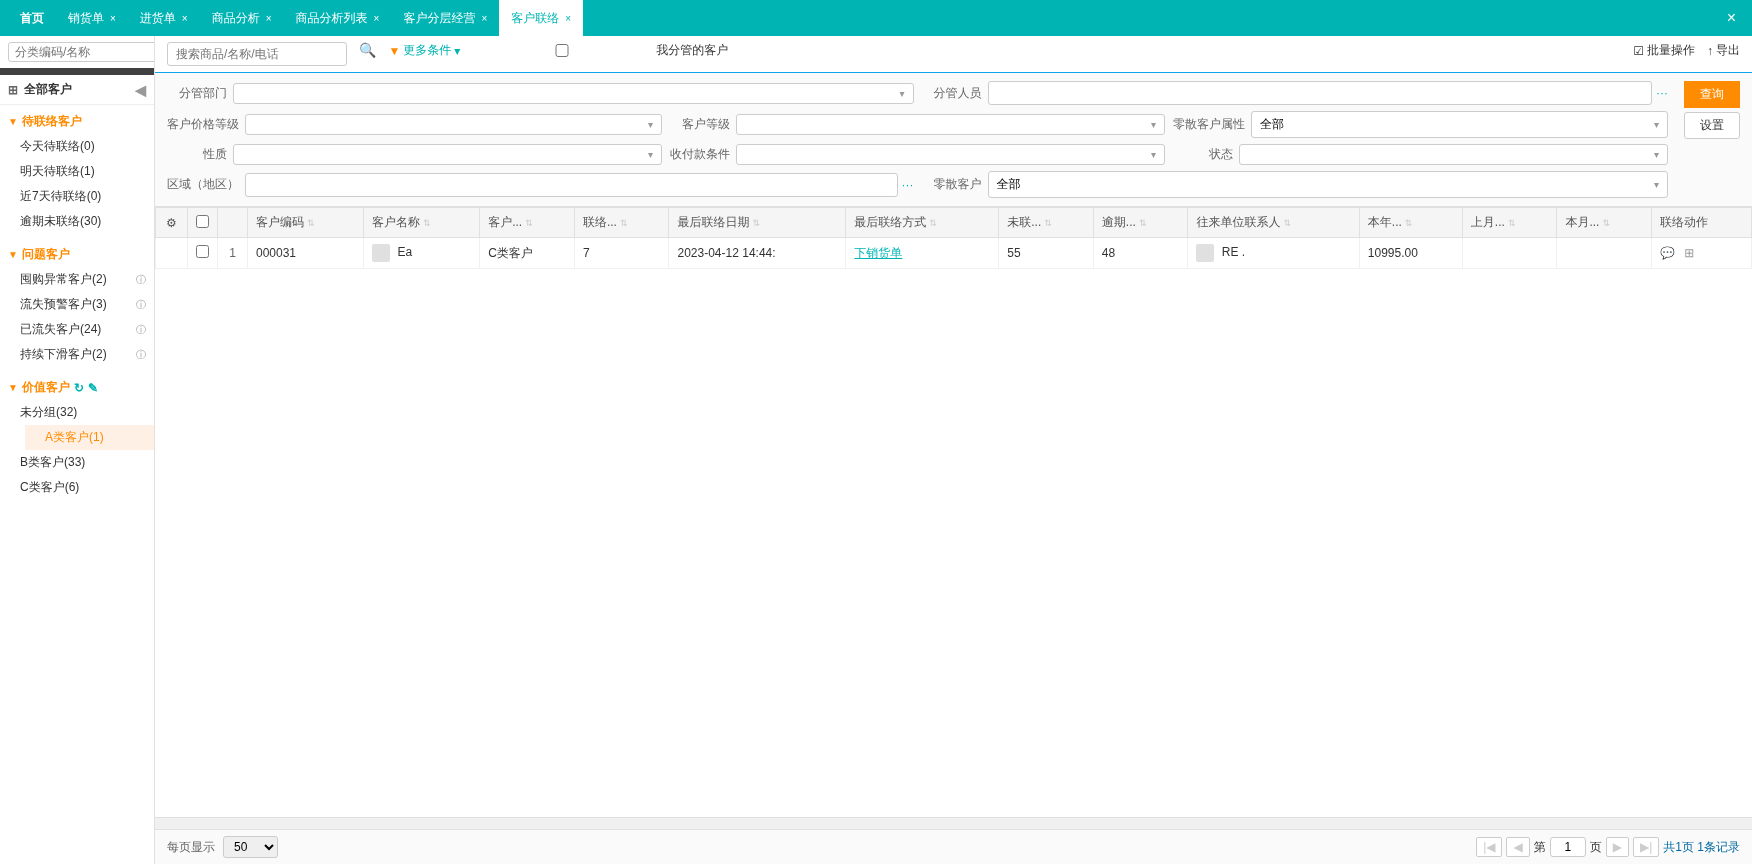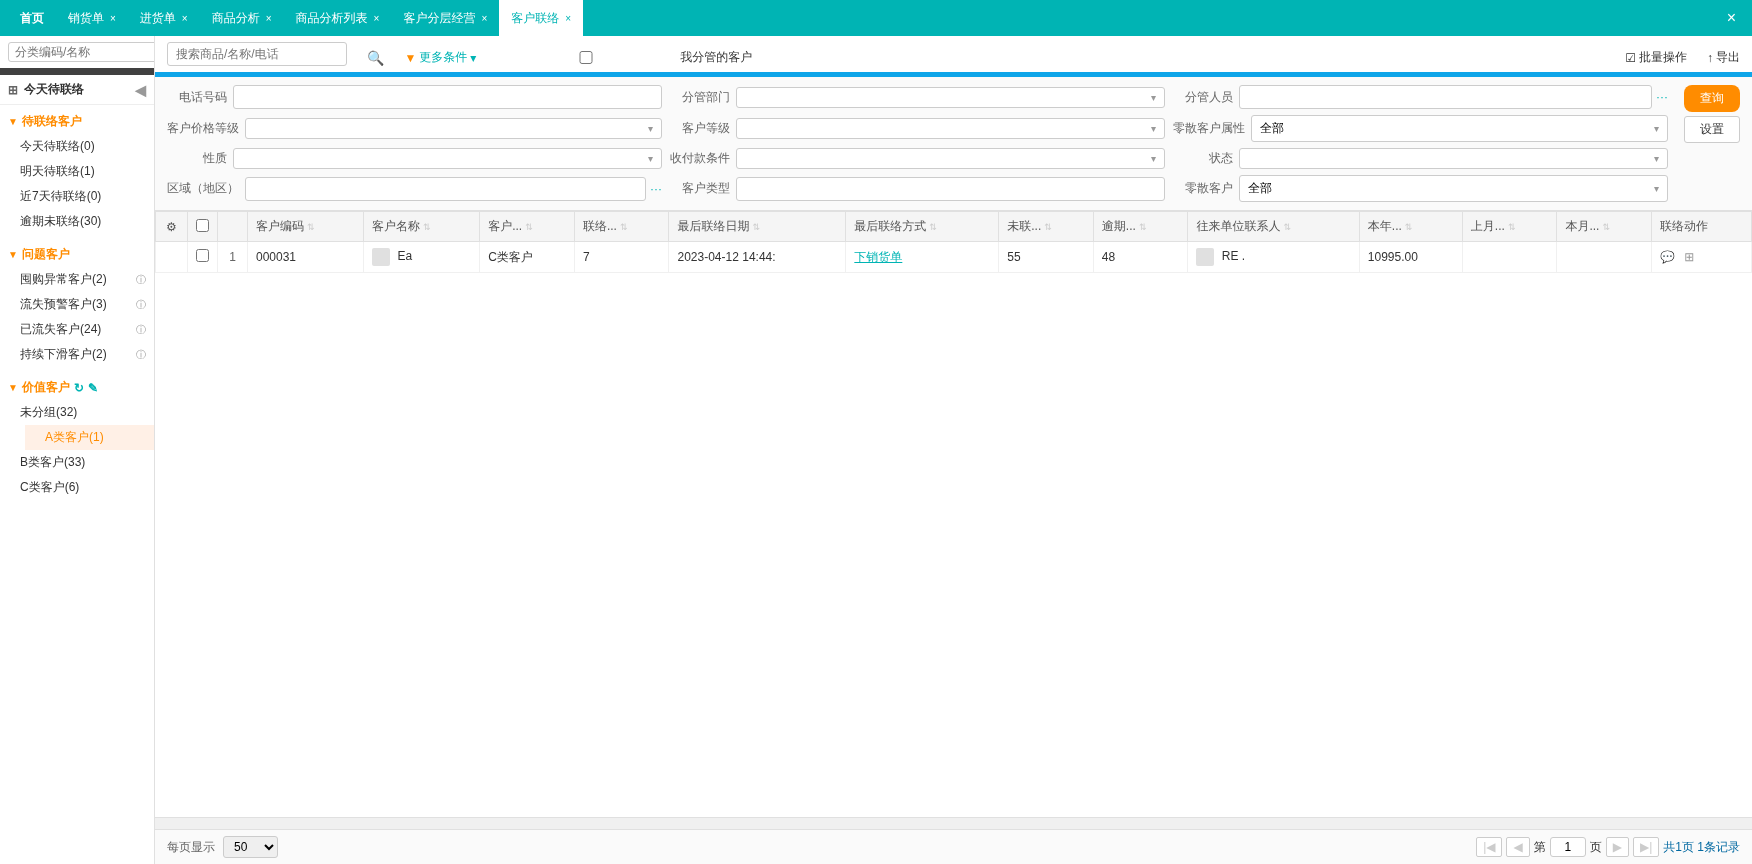--- a/index.html
+++ b/index.html
@@ -50,22 +50,22 @@
       padding: 4px 8px 4px 20px; cursor: pointer; color: #333; display: flex; align-items: center;
     }
     .sidebar-item.active { background: #fff0e6; color: #ff8c00; margin-left: 25px; }
     .sidebar-item .item-icon { margin-left: auto; color: #999; font-size: 10px; }
 
     
     .content-area { flex: 1; display: flex; flex-direction: column; overflow: hidden; background: #fff; }
 
     
     .toolbar {
-      display: flex; align-items: flex-end; padding: 6px 12px; border-bottom: 5px solid #0ea5e9;
-      background: #fff; gap: 20px; flex-shrink: 0;
+      display: flex; align-items: flex-start; padding: 6px 12px; border-bottom: 1px solid #0ea5e9;
+      background: #fff; gap: 12px; flex-shrink: 0;
     }
     .toolbar input {
       border: 1px solid #ccc; border-radius: 3px; padding: 4px 8px; font-size: 12px; width: 180px; outline: none;
     }
     .toolbar .search-icon { color: #00b4b4; font-size: 14px; cursor: pointer; }
     .toolbar .filter-btn {
       display: flex; align-items: center; color: #00b4b4; cursor: pointer; gap: 3px;
     }
     .toolbar .filter-icon { color: #ff8c00; }
     .toolbar .checkbox-label { display: flex; align-items: center; gap: 4px; cursor: pointer; color: #333; }
@@ -91,21 +91,21 @@
     .filter-item .filter-select .arrow { color: #999; font-size: 10px; }
     .filter-item .filter-input {
       flex: 1; border: 1px solid #ccc; border-radius: 3px; padding: 4px 8px; font-size: 12px; outline: none;
     }
     .filter-item .filter-dots { color: #00b4b4; cursor: pointer; }
 
     .filter-actions {
       display: flex; flex-direction: column; gap: 4px; margin-left: 8px;
     }
     .btn-query {
-      background: #ff8c00; color: #fff; border: none; padding: 5px 16px; border-radius: 8px; cursor: pointer; font-size: 12px;
+      background: #ff8c00; color: #fff; border: none; padding: 5px 16px; border-radius: 0; cursor: pointer; font-size: 12px;
     }
     .btn-settings {
       background: #fff; color: #333; border: 1px solid #ccc; padding: 4px 14px; border-radius: 3px; cursor: pointer; font-size: 12px;
     }
 
     
     .table-area { flex: 1; overflow: auto; }
     table { width: 100%; border-collapse: collapse; font-size: 12px; }
     thead tr { background: #f5f5f5; }
     thead th {
@@ -185,21 +185,21 @@
 
 <div class="main-layout">
 
   <div class="sidebar">
     <div class="sidebar-search">
       <input type="text" placeholder="分类编码/名称" style="">
 
     </div>
     <div class="sidebar-header">
       <span class="grid-icon">⊞</span>
-      <span>今天待联络</span>
+      <span>全部客户</span>
       <span class="collapse-btn">◀</span>
     </div>
 
     <div class="sidebar-section">
       <div class="sidebar-section-title">
         <span class="arrow">▼</span>
         <span>待联络客户</span>
       </div>
       <div class="sidebar-item">
         <span>今天待联络(0)</span>
@@ -284,24 +284,20 @@
         <span>导出</span>
       </div>
     </div>
 
     <div class="filter-panel">
       <div style="display:flex; gap:8px; align-items:flex-start;">
         <div style="flex:1;">
 
           <div class="filter-row">
             <div class="filter-item">
-              <label>电话号码</label>
-              <input class="filter-input" type="text" style="">
-            </div>
-            <div class="filter-item">
               <label>分管部门</label>
               <div class="filter-select">
                 <span></span>
                 <span class="arrow">▾</span>
               </div>
             </div>
             <div class="filter-item">
               <label>分管人员</label>
               <div style="flex:1;display:flex;align-items:center;gap:4px;">
                 <input class="filter-input" type="text" style="flex: 1 1 0%;">
@@ -358,24 +354,20 @@
             </div>
           </div>
 
           <div class="filter-row">
             <div class="filter-item">
               <label>区域（地区）</label>
               <div style="flex:1;display:flex;align-items:center;gap:4px;">
                 <input class="filter-input" type="text" style="flex: 1 1 0%;">
                 <span class="filter-dots">···</span>
               </div>
-            </div>
-            <div class="filter-item">
-              <label>客户类型</label>
-              <input class="filter-input" type="text" style="flex: 1 1 0%;">
             </div>
             <div class="filter-item">
               <label>零散客户</label>
               <div class="filter-select">
                 <span>全部</span>
                 <span class="arrow">▾</span>
               </div>
             </div>
           </div>
         </div>

